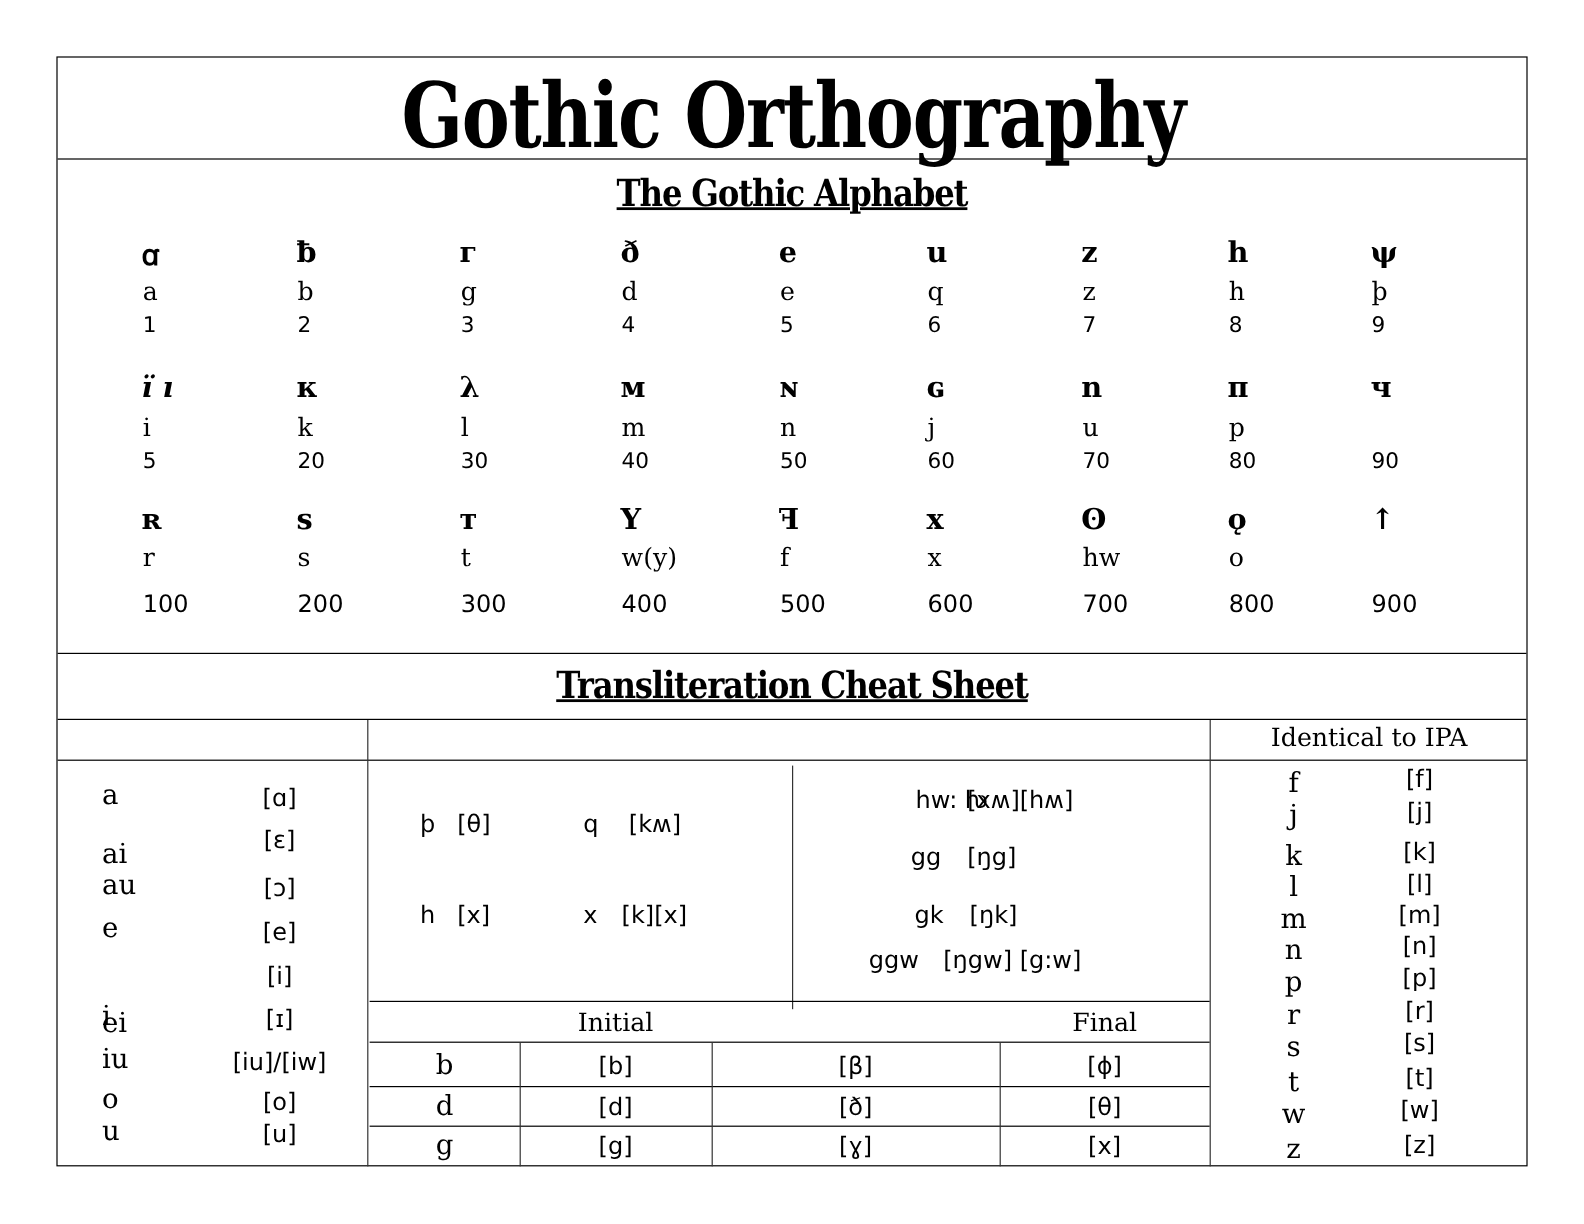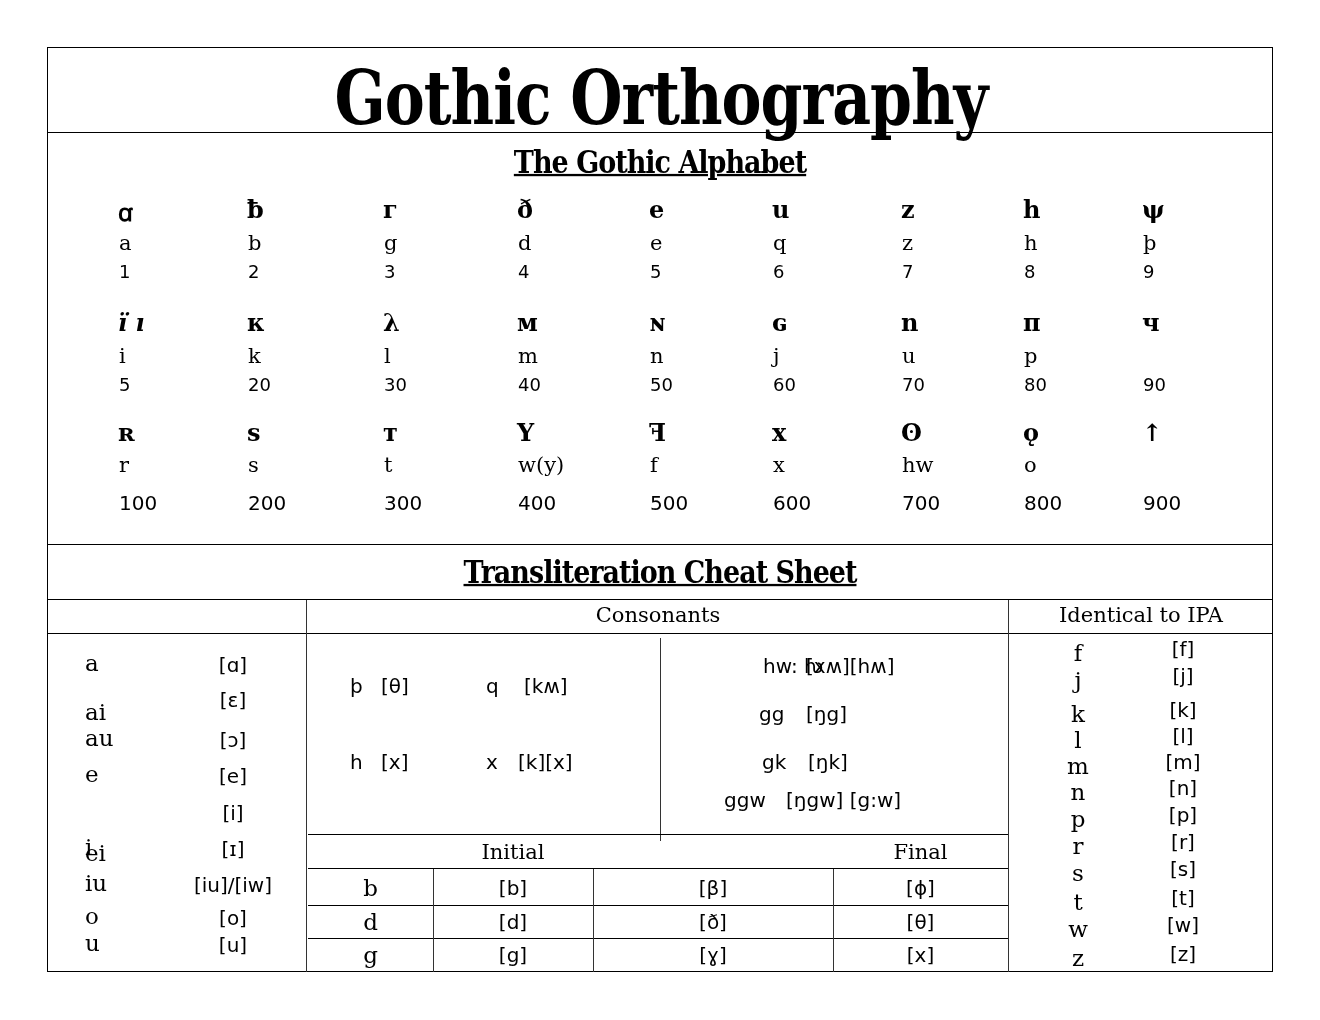--- a/index.html
+++ b/index.html
@@ -113,21 +113,20 @@
       <div class="abs glyph" style="left:1094px;top:370px;">↑</div>
       <div class="abs translit" style="left:1095px;top:405px;"></div>
       <div class="abs num3" style="left:1095px;top:443px;">900</div>
     </div>
 
   <div class="hline" style="left:0;top:496px;width:1224px;"></div>
 
   <div class="abs gothic subtitle" style="left:0;width:1224px;top:506px;">Transliteration Cheat Sheet</div>
   <div class="hline" style="left:0;top:551px;width:1224px;"></div>
 
-  <div class="abs hdr" style="left:260px;width:700px;top:555px;">Consonants</div>
   <div class="abs hdr" style="left:962px;width:262px;top:555px;">Identical to IPA</div>
   <div class="hline" style="left:0;top:585px;width:1224px;"></div>
 
   <div class="vline" style="left:258px;top:552px;height:372px;"></div>
   <div class="vline" style="left:960px;top:552px;height:372px;"></div>
   <div class="vline" style="left:612px;top:590px;height:203px;"></div>
 
   <div id="vowels">
       <div class="abs vw" style="left:37px;top:602px;">a</div>
       <div class="abs ipa cell-c" style="left:130px;width:110px;top:605px;">[ɑ]</div>

